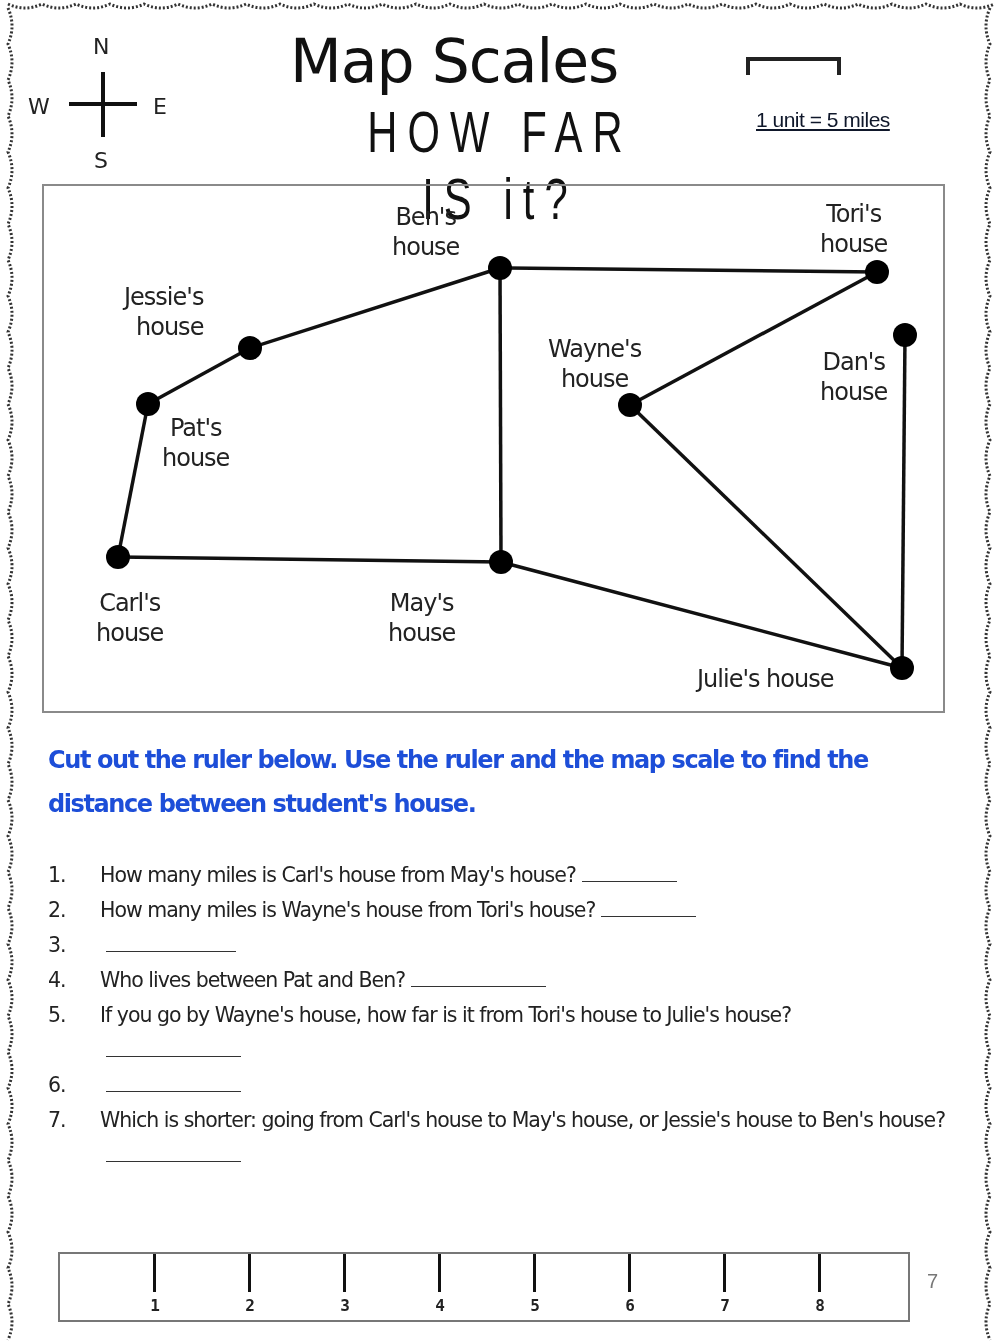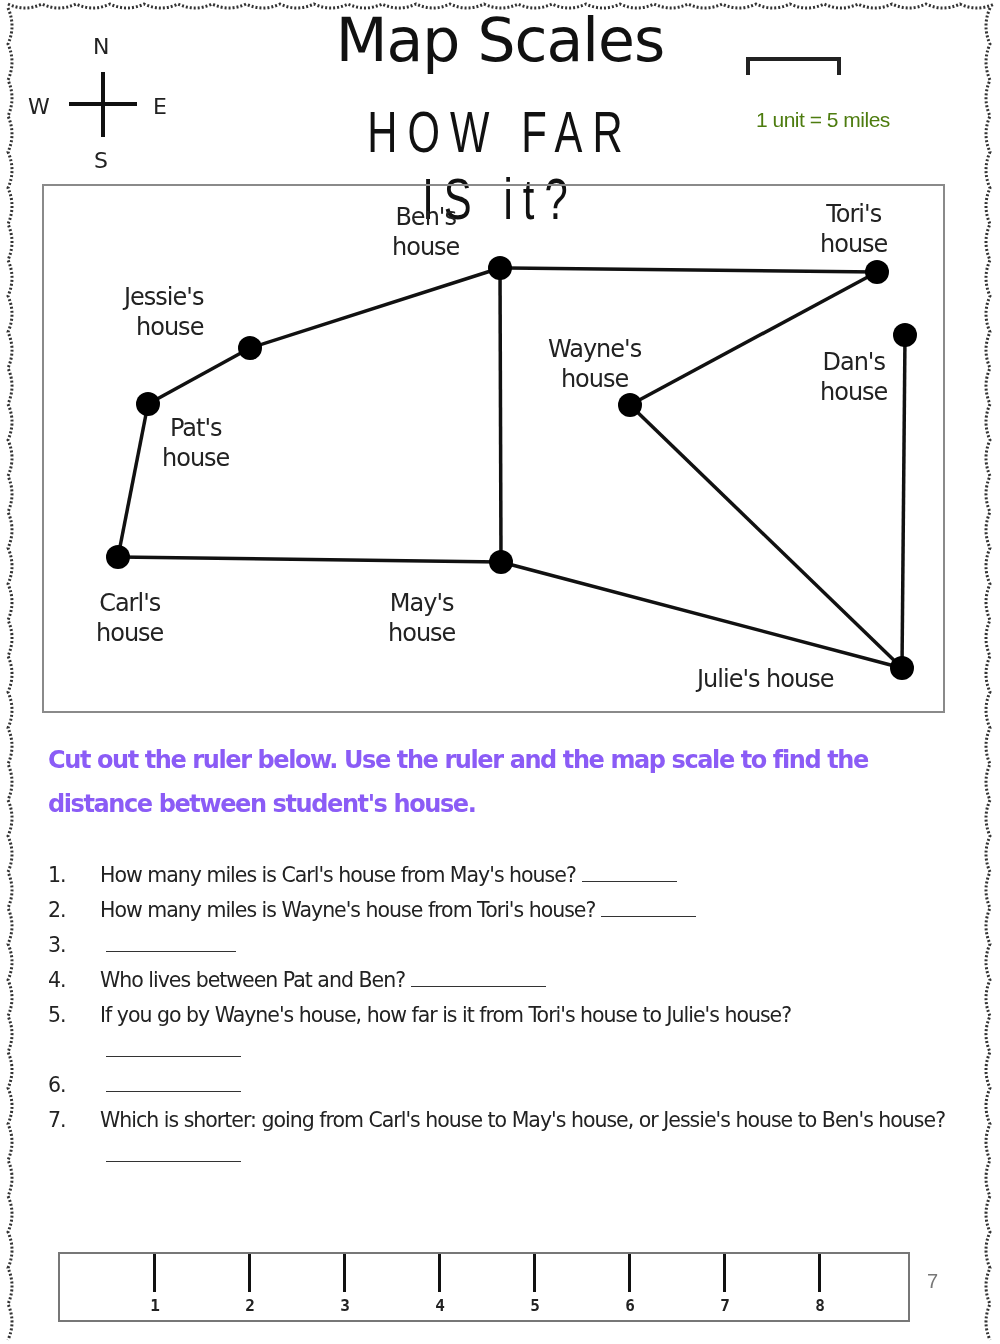--- a/index.html
+++ b/index.html
@@ -9,43 +9,43 @@
       font-family: "DejaVu Sans", sans-serif;
     }
     #border-svg { position: absolute; left: 0; top: 0; width: 1000px; height: 1344px; pointer-events: none; }
 
     
     .compass-letter { position: absolute; font-family: "DejaVu Sans", sans-serif; font-size: 22px; color: #222; }
     .compass-h { position: absolute; left: 69px; top: 102px; width: 68px; height: 4px; background: #111; }
     .compass-v { position: absolute; left: 101px; top: 72px; width: 4px; height: 65px; background: #111; }
 
     
-    .title { position: absolute; left: 290px; top: 5px; width: 420px; text-align: center;
+    .title { position: absolute; left: 290px; top: 26px; width: 420px; 
       font-family: "DejaVu Sans", sans-serif; font-size: 60px; letter-spacing: -1px; color: #111; }
     .subtitle { position: absolute; left: 290px; top: 98px; width: 420px; text-align: center;
       font-family: "Liberation Sans Narrow", "Liberation Sans", sans-serif; font-size: 58px;
       transform: scaleX(0.72); transform-origin: center; letter-spacing: 14px; color: #111; }
 
     
     .scale-bar { position: absolute; left: 746px; top: 57px; width: 95px; height: 18px;
       border-top: 4px solid #222; border-left: 4px solid #222; border-right: 4px solid #222; box-sizing: border-box; }
     .scale-text { position: absolute; left: 756px; top: 108px; font-family: "Liberation Sans", sans-serif;
-      font-size: 21px; color: #4d7c0f; letter-spacing: -0.5px; }
+      font-size: 21px; color: #0f172a; letter-spacing: -0.5px; text-decoration: underline; }
 
     
     .map-box { position: absolute; left: 42px; top: 184px; width: 903px; height: 529px;
       border: 2px solid #8a8a8a; box-sizing: border-box; }
     #map-svg { position: absolute; left: 0; top: 0; width: 1000px; height: 1344px; }
     .map-label { position: absolute; font-family: "DejaVu Sans", sans-serif; font-size: 24px;
       line-height: 30px; color: #222; text-align: center; letter-spacing: -1px; white-space: pre; }
 
     
     .instructions { position: absolute; left: 48px; top: 738px; width: 910px;
       font-family: "DejaVu Sans", sans-serif; font-weight: bold; font-size: 24px; line-height: 44px;
-      letter-spacing: -1.4px; color: #8b5cf6; }
+      letter-spacing: -1.4px; color: #1d4ed8; }
 
     
     .questions { position: absolute; left: 48px; top: 858px; width: 900px; margin: 0; padding: 0; list-style: none; }
     .q { position: relative; font-family: "DejaVu Sans", sans-serif; font-size: 20.5px; line-height: 35px;
       color: #222; letter-spacing: -1px; padding-left: 52px; }
     .q .num { position: absolute; left: 0; top: 0; }
     .q .blank { display: inline-block; border-bottom: 1.5px solid #333; height: 20px; vertical-align: baseline; margin-left: 6px; }
 
     
     .ruler { position: absolute; left: 58px; top: 1252px; width: 852px; height: 70px;

